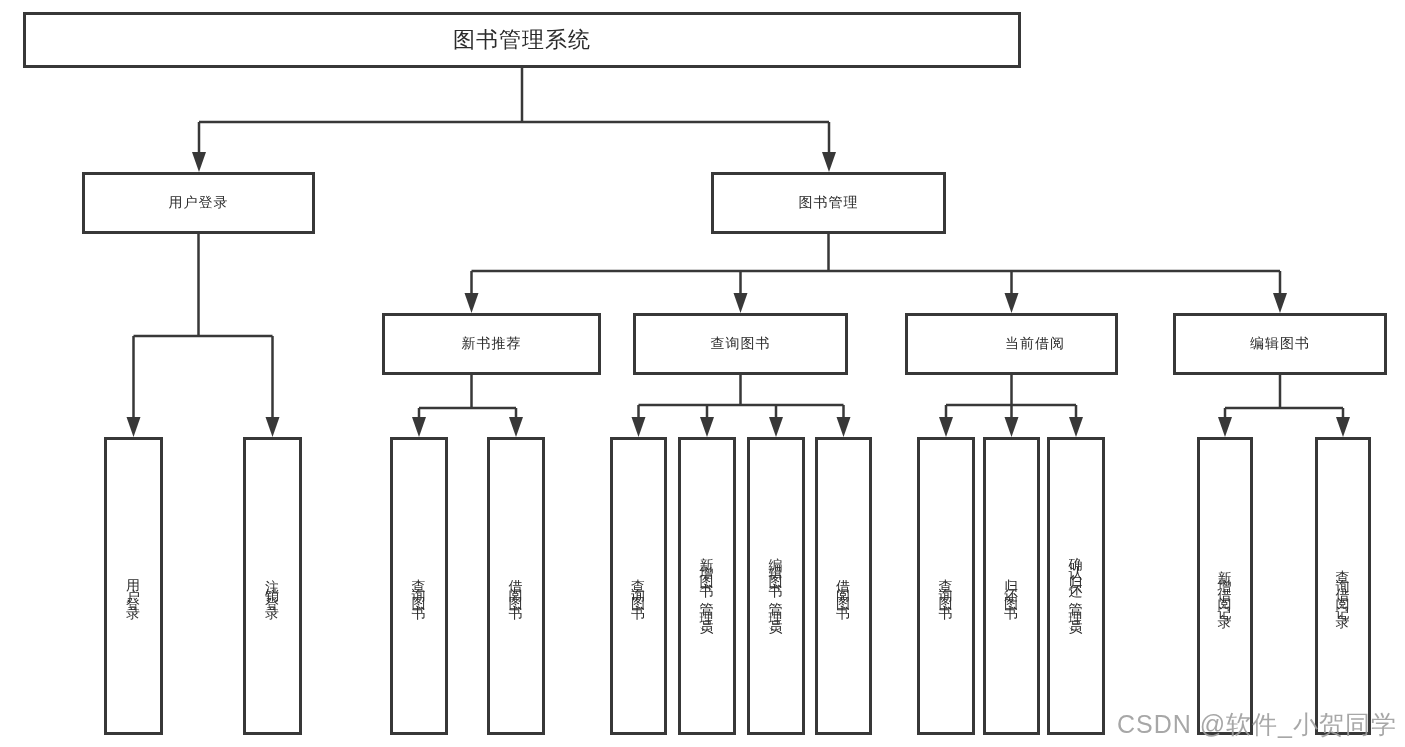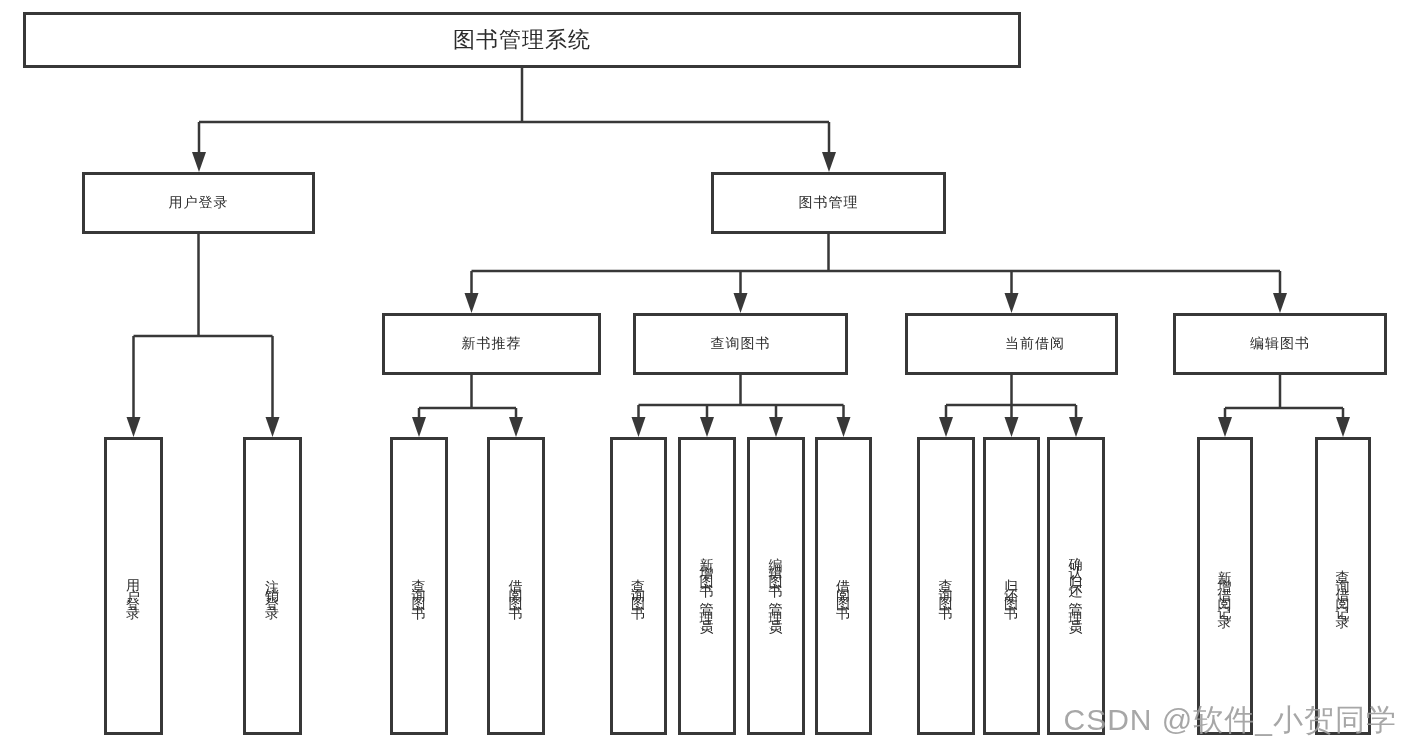--- a/index.html
+++ b/index.html
@@ -52,21 +52,21 @@
   #leaf-borrow-3{left:815px;width:57px;}
   #leaf-current-0{left:917px;width:58px;}
   #leaf-current-1{left:983px;width:57px;}
   #leaf-current-2{left:1047px;width:58px;}
   #leaf-records-0{left:1197px;width:56px;}
   #leaf-records-1{left:1315px;width:56px;}
   #watermark{
     position:absolute;
     right:8px;bottom:6px;
     color:#9e9e9e;
-    font-size:30px;
+    font-size:25px;
     letter-spacing:1px;
     opacity:.9;
     z-index:5;
     white-space:nowrap;
   }
 </style>
 </head>
 <body>
 
 <div id="canvas">

